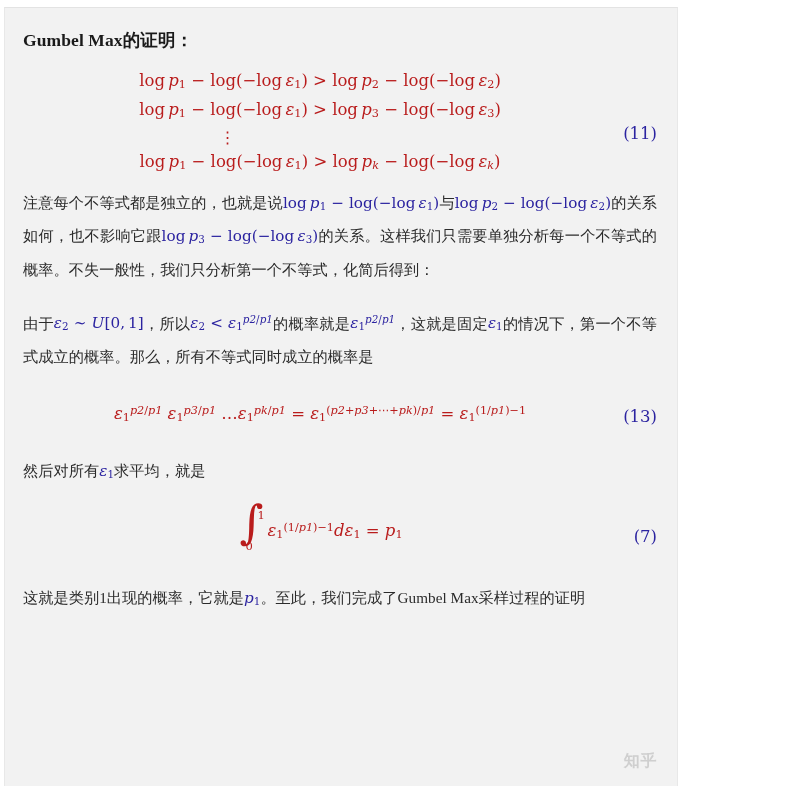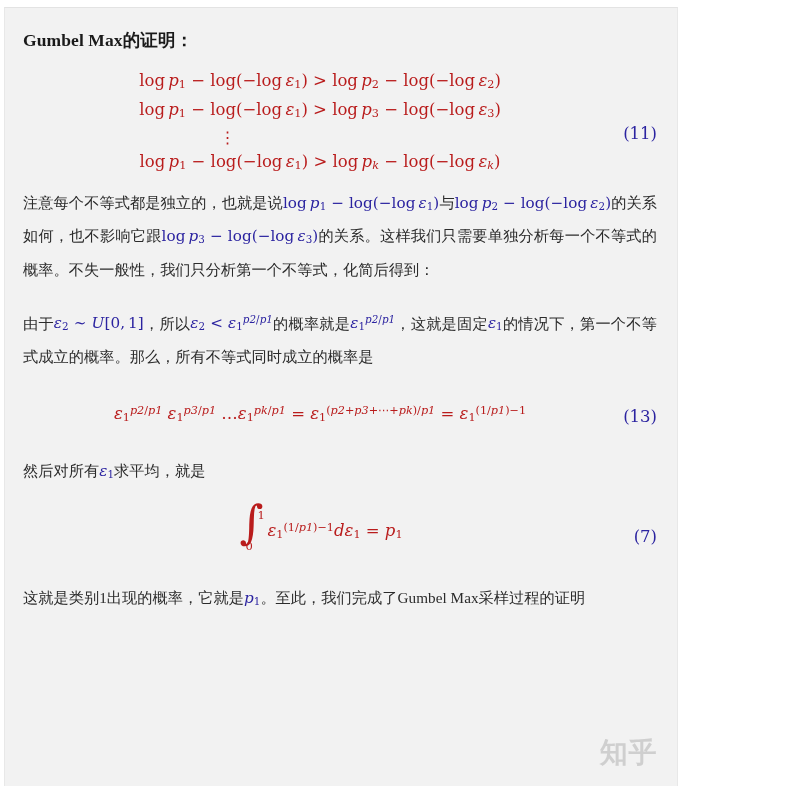--- a/index.html
+++ b/index.html
@@ -154,21 +154,21 @@
     gap: 5px;
     color: #cfcfcf;
     font-family: "Liberation Sans", sans-serif;
     font-size: 21px;
     letter-spacing: 0.6px;
     pointer-events: none;
     user-select: none;
   }
   .watermark .zhihu {
     font-family: Liberation Mono, monospace;
-    font-size: 28px;
+    font-size: 16px;
     font-weight: bold;
     color: #cfcfcf;
   }
   .sp-a { margin-left: 1px; }
 </style>
 </head>
 <body>
 
 <div class="page">
   <div class="article">

